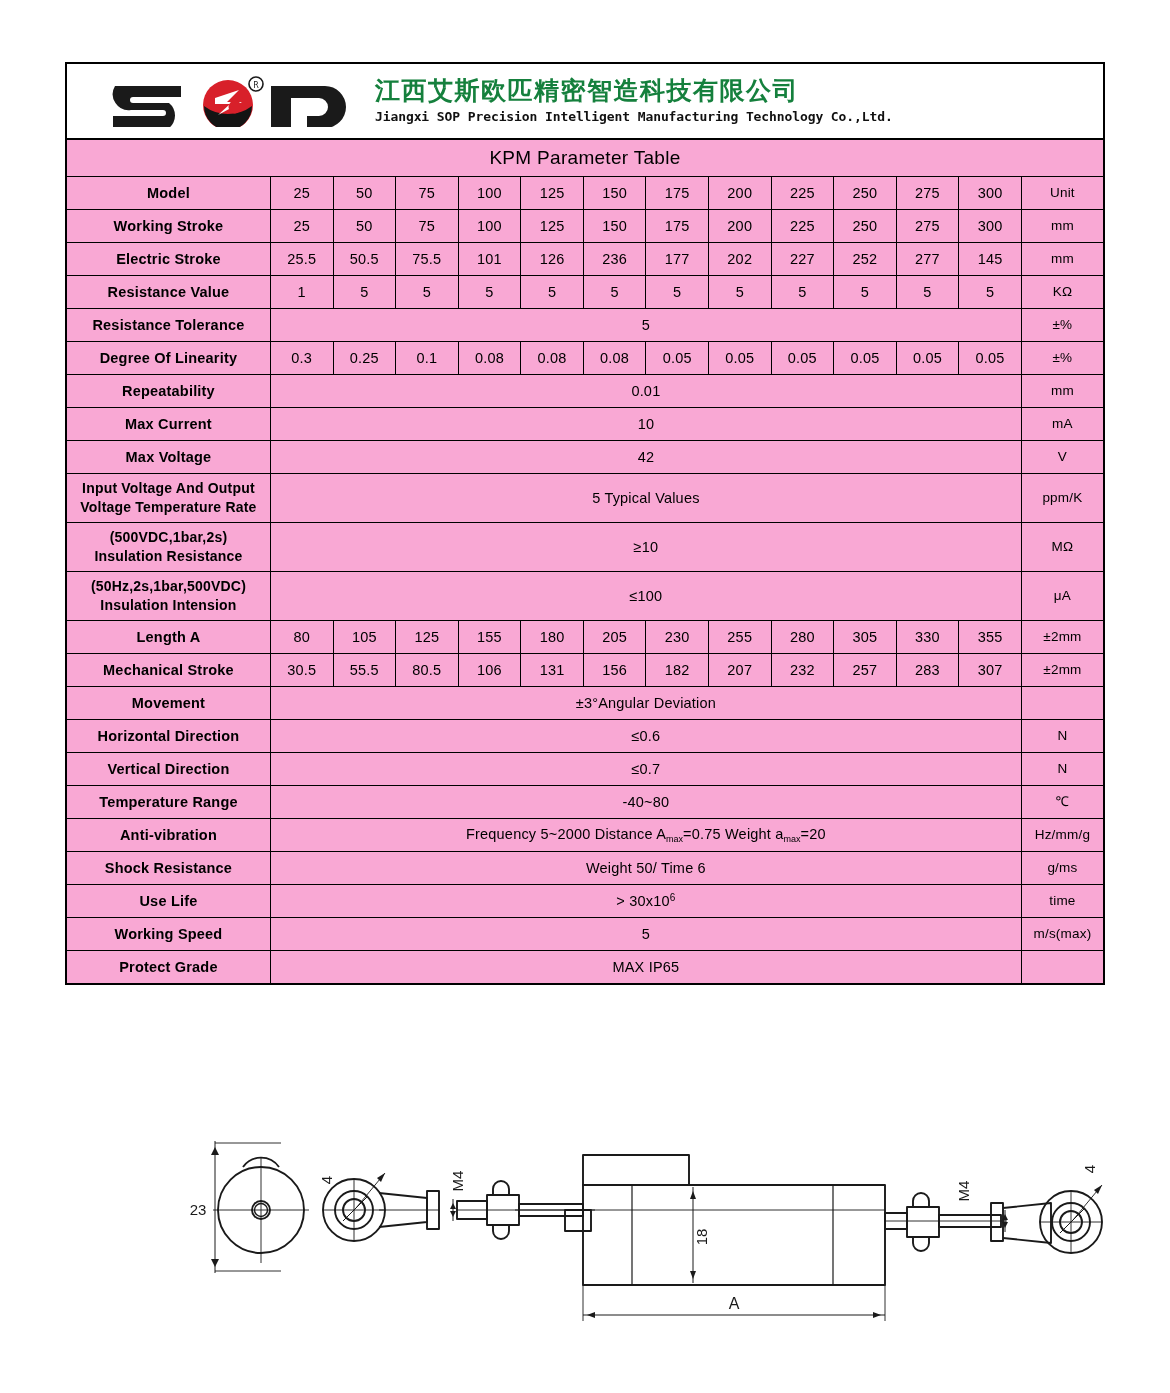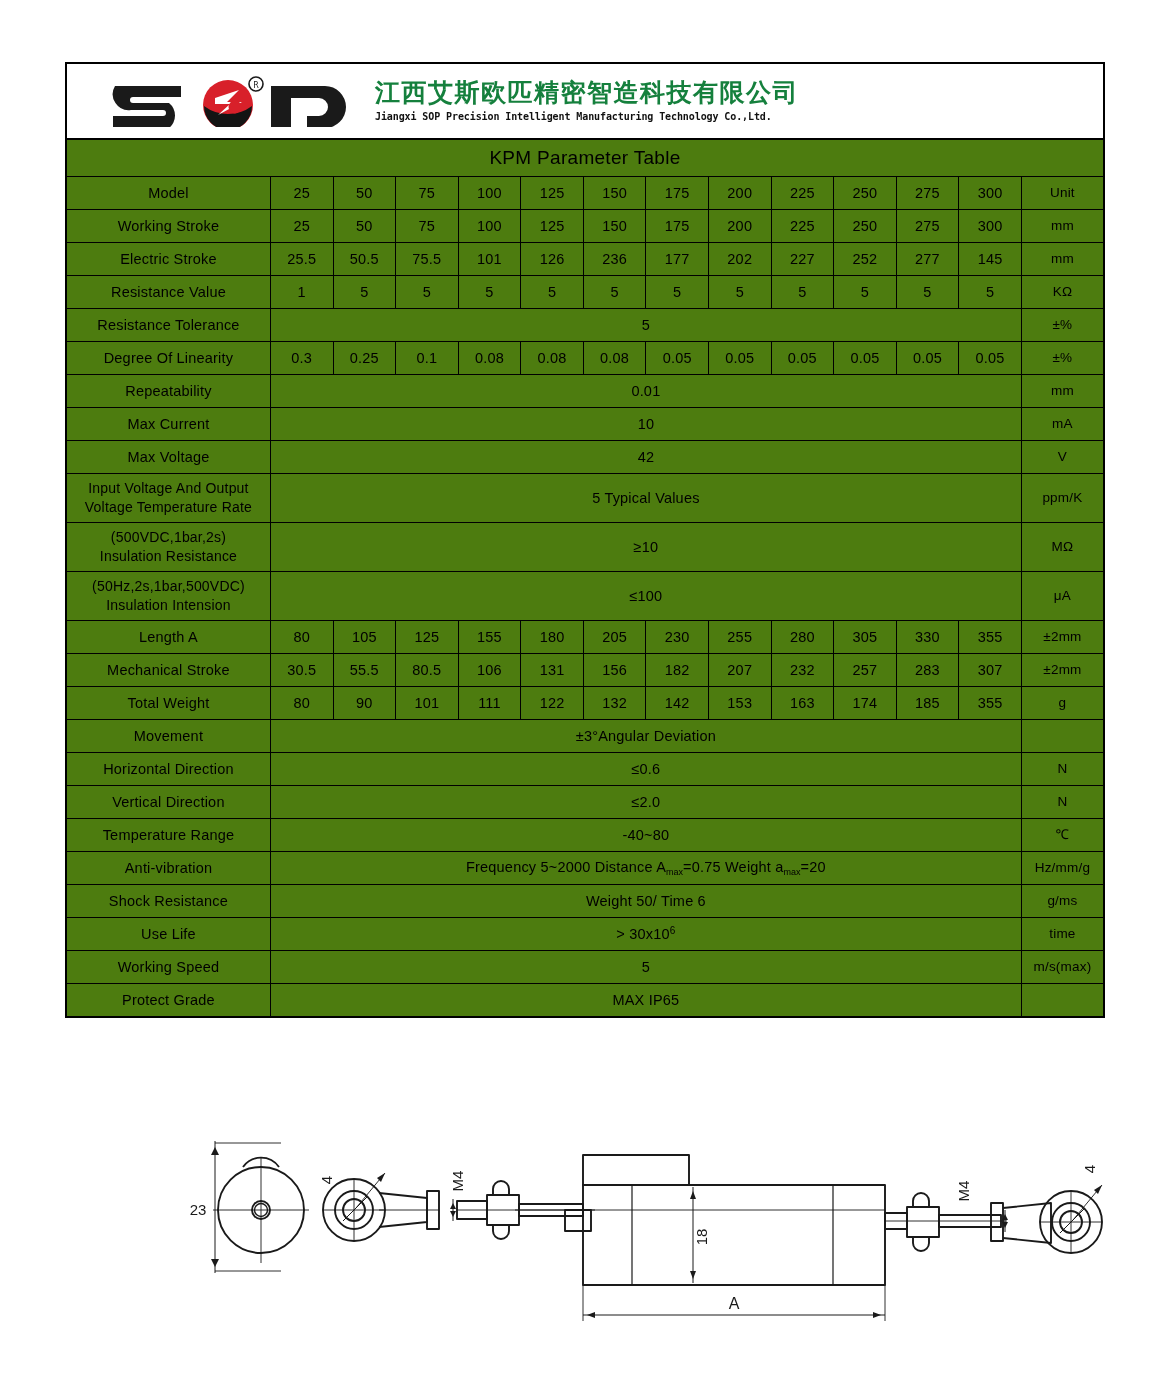--- a/index.html
+++ b/index.html
@@ -54,51 +54,52 @@
   .company-cn {
     font-family: "DejaVu Sans", sans-serif;
     font-size: 25px;
     font-weight: 700;
     letter-spacing: 1.5px;
     line-height: 1.05;
     color: #15803d;
   }
   .company-en {
     font-family: "DejaVu Sans Mono", monospace;
-    font-size: 10px;
+    font-size: 13px;
     font-weight: 700;
     letter-spacing: -0.1px;
     margin-top: 5px;
     color: #111;
   }
 
   
   table.kpm {
     border-collapse: collapse;
     width: 100%;
     table-layout: fixed;
-    background: #4d7c0f;
+    background: #f9a8d4;
   }
   table.kpm td {
     border: 1px solid #000;
     text-align: center;
     vertical-align: middle;
     font-size: 14.5px;
     padding: 0 2px;
     height: 32px;
     line-height: 1.25;
     letter-spacing: 0.2px;
   }
   table.kpm td.title-cell {
     font-size: 19px;
     height: 36px;
     letter-spacing: 0.3px;
   }
   table.kpm td.label {
     font-size: 14.5px;
+    font-weight: bold;
   }
   table.kpm td.label.two-line {
     font-size: 14px;
     height: 48px;
     line-height: 1.35;
     margin-top: 16px;
   }
   table.kpm td.small-unit {
     font-size: 13.5px;
   }
@@ -318,48 +319,32 @@
             <td>156</td>
             <td>182</td>
             <td>207</td>
             <td>232</td>
             <td>257</td>
             <td>283</td>
             <td>307</td>
             <td class="small-unit">±2mm</td>
           </tr>
           <tr>
-            <td class="label">Total Weight</td>
-            <td>80</td>
-            <td>90</td>
-            <td>101</td>
-            <td>111</td>
-            <td>122</td>
-            <td>132</td>
-            <td>142</td>
-            <td>153</td>
-            <td>163</td>
-            <td>174</td>
-            <td>185</td>
-            <td>355</td>
-            <td class="small-unit">g</td>
-          </tr>
-          <tr>
             <td class="label">Movement</td>
             <td colspan="12">±3°Angular Deviation</td>
             <td class="small-unit"></td>
           </tr>
           <tr>
             <td class="label">Horizontal Direction</td>
             <td colspan="12">≤0.6</td>
             <td class="small-unit">N</td>
           </tr>
           <tr>
             <td class="label">Vertical Direction</td>
-            <td colspan="12">≤2.0</td>
+            <td colspan="12">≤0.7</td>
             <td class="small-unit">N</td>
           </tr>
           <tr>
             <td class="label">Temperature Range</td>
             <td colspan="12">-40~80</td>
             <td class="small-unit">℃</td>
           </tr>
           <tr>
             <td class="label">Anti-vibration</td>
             <td colspan="12">Frequency 5~2000 Distance A<sub>max</sub>=0.75 Weight a<sub>max</sub>=20</td>

